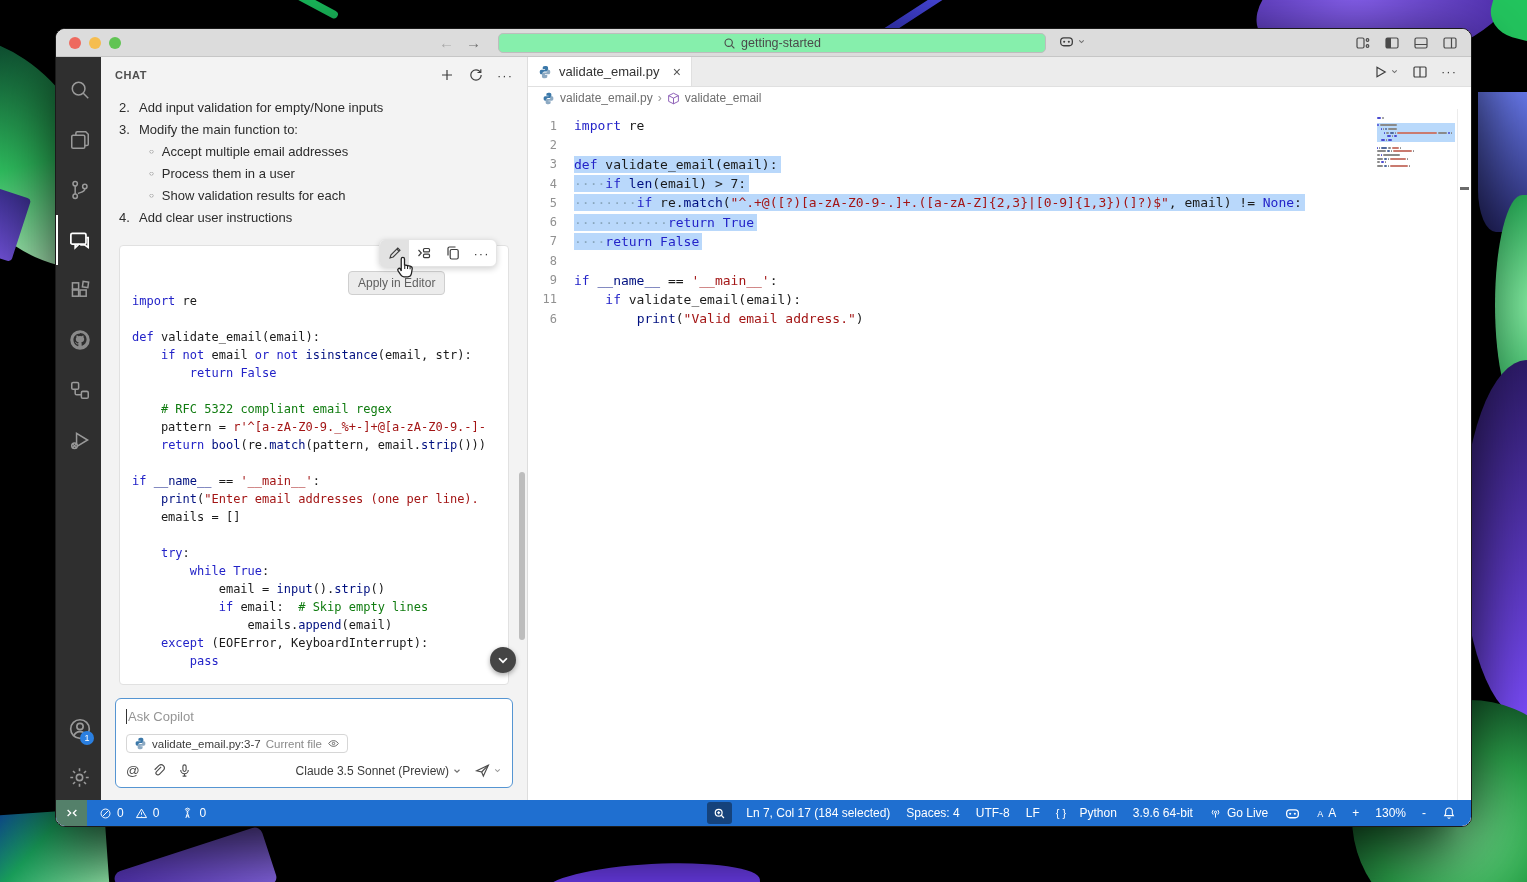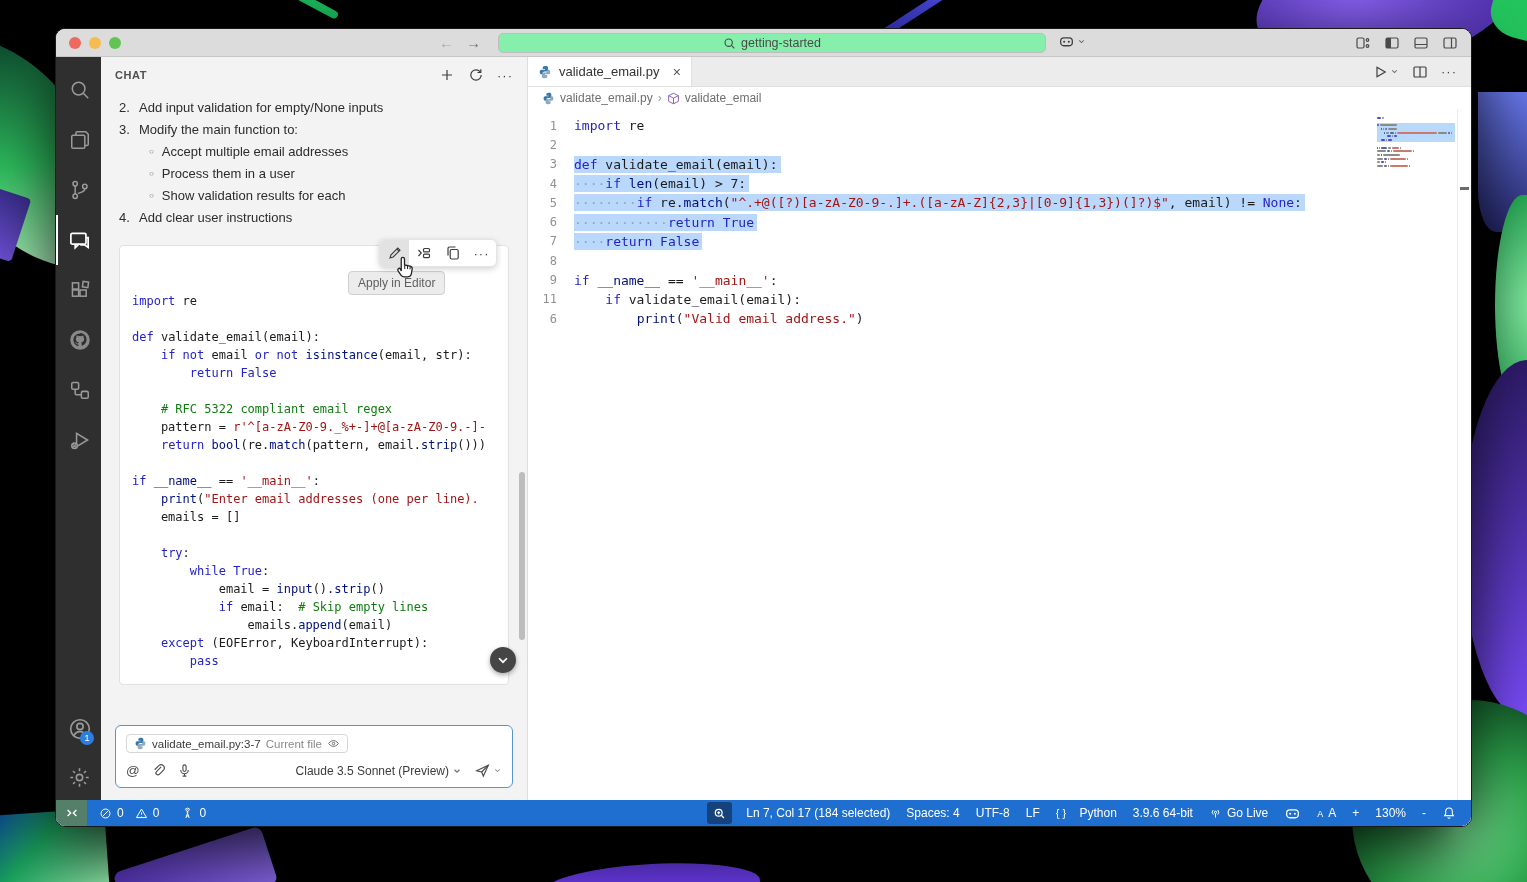--- a/index.html
+++ b/index.html
@@ -67,21 +67,21 @@
   .tooltip { position:absolute; left:247px; top:214px; background:#ececec; border:1px solid #cfcfcf; border-radius:4px; padding:4px 9px; font-size:12px; color:#5f5f5f; z-index:29; }
   .hand-cursor { position:absolute; left:291px; top:196px; z-index:40; }
   .chat-scrollbar { position:absolute; right:2px; top:415px; width:6px; height:168px; background:#bdbdbd; border-radius:3px; z-index:25; }
   .scroll-btn { position:absolute; left:389px; top:590px; width:26px; height:26px; border-radius:50%; background:#454545; display:flex; align-items:center; justify-content:center; box-shadow:0 2px 5px rgba(0,0,0,.35); z-index:30; }
 
   
   .chat-input { flex:0 0 auto; margin:6px 14px 12px 14px; background:#fff; border:1px solid #5595d2; border-radius:6px; padding:8px 10px; position:relative; z-index:20; }
   .ci-placeholder-row { display:flex; align-items:center; height:18px; }
   .ci-caret { width:1px; height:15px; background:#333; margin-right:1px; }
   .ci-placeholder { color:#949494; font-size:13px; }
-  .ci-pill { display:inline-flex; align-items:center; gap:5px; border:1px solid #d6d6d6; border-radius:4px; padding:2px 7px; font-size:11.5px; color:#3a3a3a; background:#fff; }
+  .ci-pill { margin-top:9px; display:inline-flex; align-items:center; gap:5px; border:1px solid #d6d6d6; border-radius:4px; padding:2px 7px; font-size:11.5px; color:#3a3a3a; background:#fff; }
   .ci-pill .muted { color:#8a8a8a; }
   .ci-bottom { margin-top:8px; display:flex; align-items:center; color:#585858; }
   .ci-left-icons { display:flex; align-items:center; gap:11px; }
   .ci-at { font-size:13.5px; color:#4c4c4c; }
   .model-picker { margin-left:auto; display:flex; align-items:center; gap:3px; font-size:12px; color:#3c3c3c; }
   .send-group { display:flex; align-items:center; gap:2px; margin-left:12px; color:#4c4c4c; }
 
   
   .editor { flex:1; display:flex; flex-direction:column; background:#fff; min-width:0; }
   .tabbar { height:30px; flex:0 0 30px; background:#ececec; display:flex; align-items:stretch; border-bottom:1px solid #e0e0e0; }
@@ -336,20 +336,24 @@
           </svg>
       </div>
       <div class="chat-scrollbar"></div>
       <div class="scroll-btn">
         <svg class="icon" width="14" height="14" viewBox="0 0 16 16" fill="none" stroke="#fff" stroke-width="2">
             <path d="M3.5 6l4.5 4.5L12.5 6"></path>
           </svg>
       </div>
 
       <div class="chat-input">
+        <div class="ci-placeholder-row">
+          <span class="ci-caret"></span>
+          <span class="ci-placeholder">Ask Copilot</span>
+        </div>
         <div class="ci-pill">
           <svg class="icon" width="13" height="13" viewBox="0 0 16 16">
               <path d="M8 1C6 1 5.4 1.9 5.4 3v1.6h2.7v.7H3.9C2.6 5.3 2 6.3 2 8s.6 2.7 1.9 2.7h1.5V9.2c0-1 .9-1.9 1.9-1.9h2.6c.9 0 1.6-.8 1.6-1.7V3c0-1.1-.9-2-2-2H8z" fill="#3b78a9"></path>
               <path d="M8 15c2 0 2.6-.9 2.6-2v-1.6H7.9v-.7h4.2c1.3 0 1.9-1 1.9-2.7s-.6-2.7-1.9-2.7h-1.5v1.5c0 1-.9 1.9-1.9 1.9H6.1c-.9 0-1.6.8-1.6 1.7V13c0 1.1.9 2 2 2H8z" fill="#8ca9c2"></path>
             </svg>
           <span><span>validate_email.py</span><span>:3-7</span></span>
           <span class="muted">Current file</span>
           <svg class="icon" width="13" height="13" viewBox="0 0 16 16" fill="none" stroke="#6b6b6b" stroke-width="1.2">
               <path d="M2 8s2.4-3.6 6-3.6S14 8 14 8s-2.4 3.6-6 3.6S2 8 2 8z"></path>
               <circle cx="8" cy="8" r="1.5"></circle>

